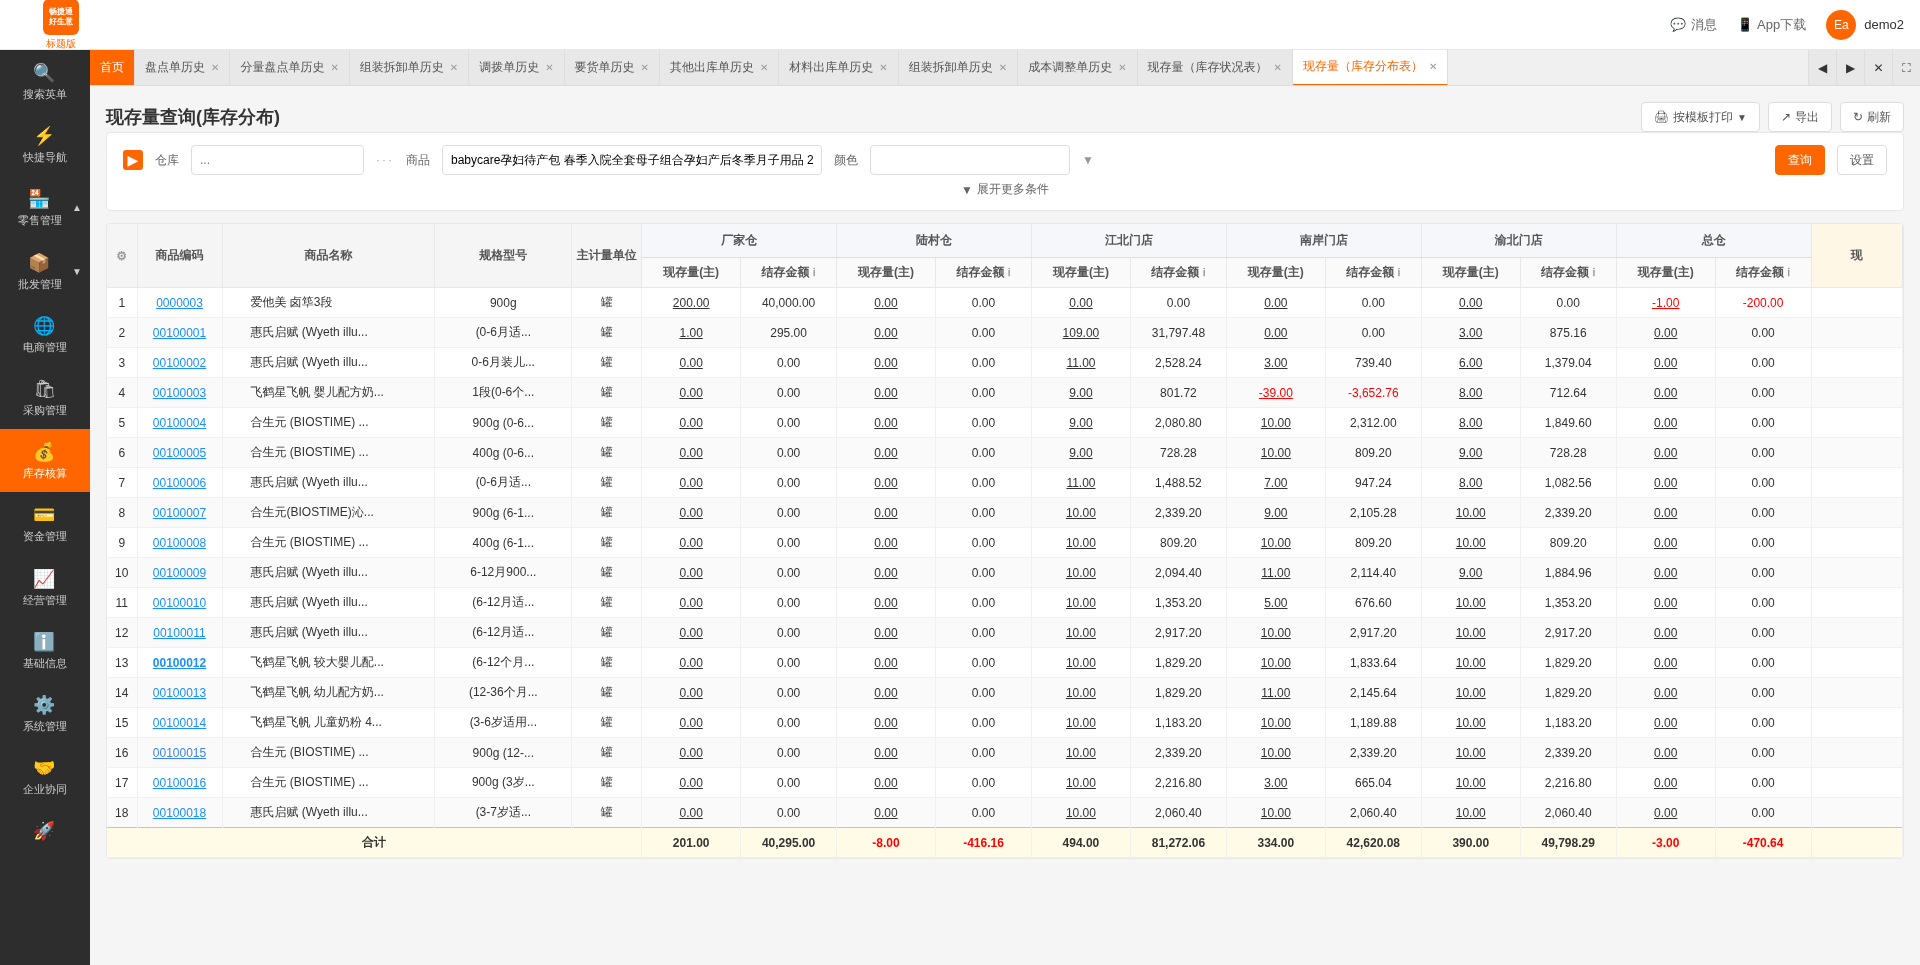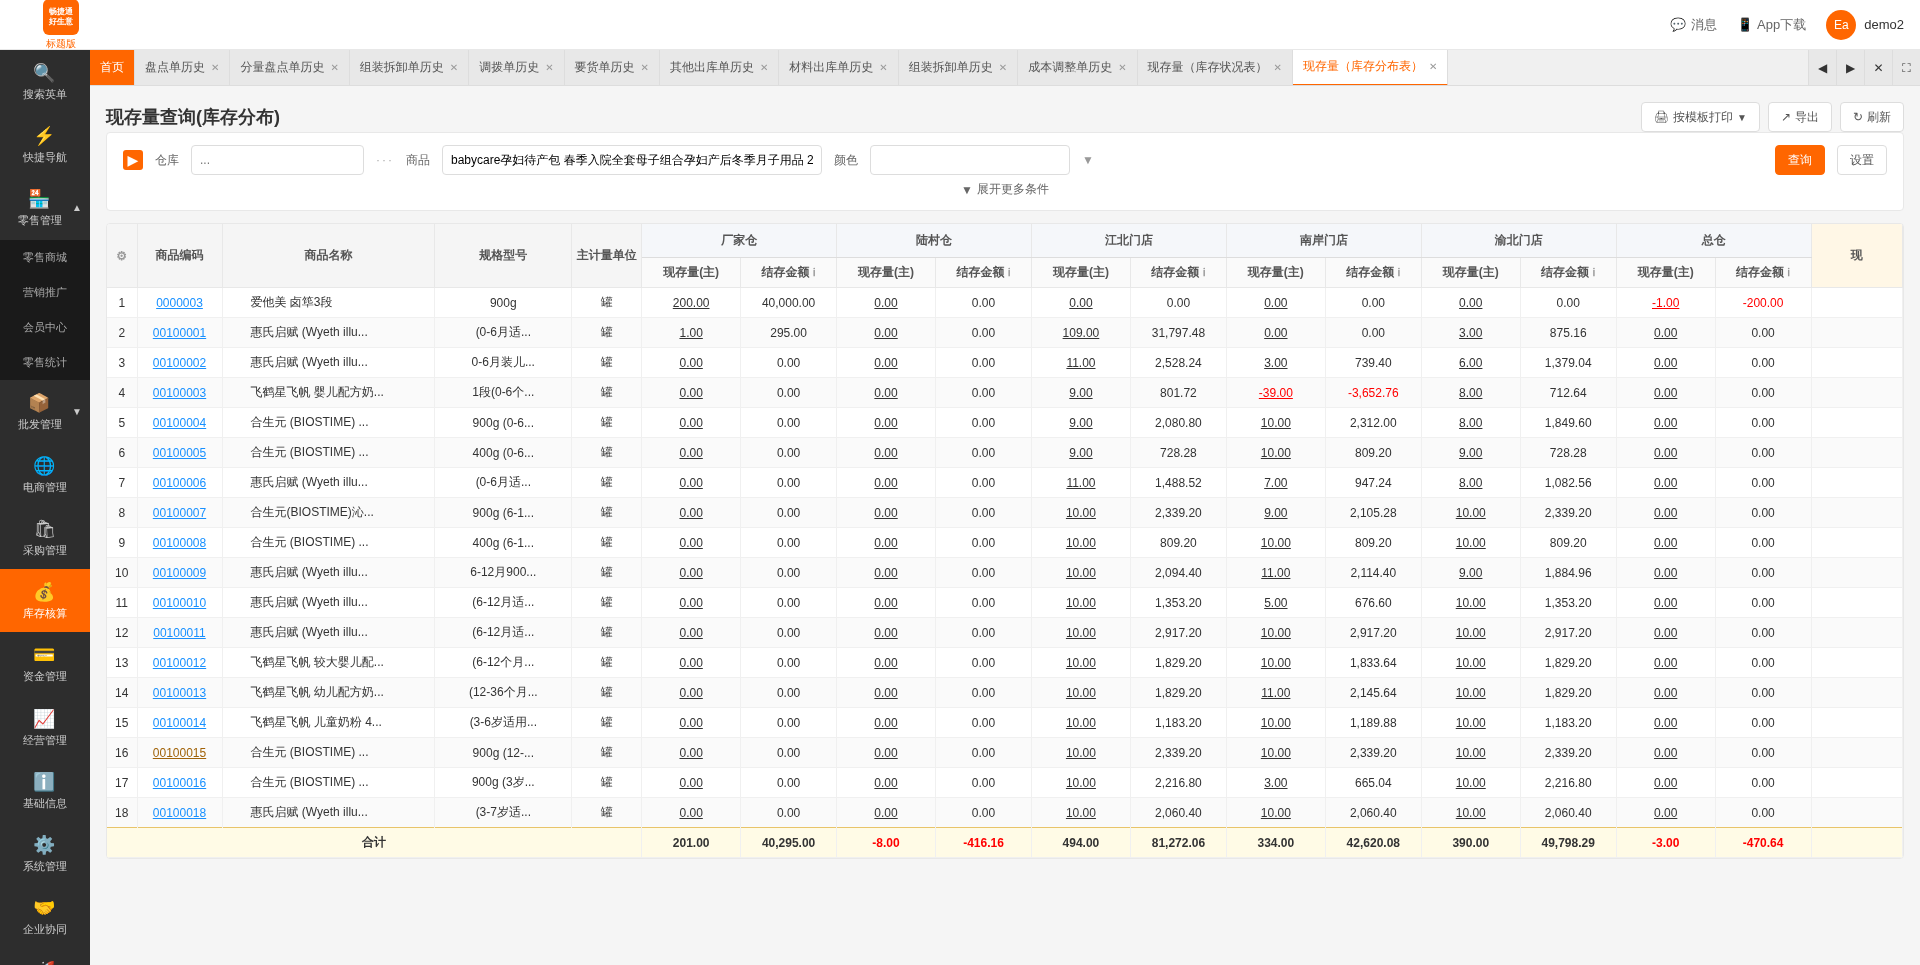--- a/index.html
+++ b/index.html
@@ -117,26 +117,20 @@
   <div class="sidebar-item">
     <div class="s-icon">⚡</div>
     <div class="s-label">快捷导航</div>
   </div>
   <div class="sidebar-item" style="display:flex;align-items:center;justify-content:space-between;padding:12px 8px;">
     <div style="display:flex;flex-direction:column;align-items:center;flex:1;">
       <div class="s-icon">🏪</div>
       <div class="s-label">零售管理</div>
     </div>
     <span style="color:#ccc;font-size:10px;">▲</span>
-  </div>
-  <div class="sidebar-sub">
-    <div class="sidebar-sub-item">零售商城</div>
-    <div class="sidebar-sub-item">营销推广</div>
-    <div class="sidebar-sub-item">会员中心</div>
-    <div class="sidebar-sub-item">零售统计</div>
   </div>
   <div class="sidebar-item" style="display:flex;align-items:center;justify-content:space-between;padding:12px 8px;">
     <div style="display:flex;flex-direction:column;align-items:center;flex:1;">
       <div class="s-icon">📦</div>
       <div class="s-label">批发管理</div>
     </div>
     <span style="color:#ccc;font-size:10px;">▼</span>
   </div>
   <div class="sidebar-item">
     <div class="s-icon">🌐</div>
@@ -557,21 +551,21 @@
     <td class="underline" style="text-decoration:underline;cursor:pointer;">10.00</td>
     <td style="">2,917.20</td>
     <td class="underline" style="text-decoration:underline;cursor:pointer;">10.00</td>
     <td>2,917.20</td>
     <td class="underline" style="text-decoration:underline;cursor:pointer;">0.00</td>
     <td style="">0.00</td>
     <td></td>
   </tr>
           <tr>
     <td>13</td>
-    <td class="underline" style="color:#1890ff;text-decoration:underline;cursor:pointer;">00100012</td>
+    <td class="underline" style="color:#1890ff;text-decoration:underline;cursor:pointer;font-weight:bold;">00100012</td>
     <td class="text-left" style="max-width:140px;overflow:hidden;text-overflow:ellipsis;">飞鹤星飞帆 较大婴儿配...</td>
     <td>(6-12个月...</td>
     <td>罐</td>
     <td class="underline" style="text-decoration:underline;cursor:pointer;">0.00</td>
     <td>0.00</td>
     <td class="underline" style="text-decoration:underline;cursor:pointer;">0.00</td>
     <td>0.00</td>
     <td class="underline" style="text-decoration:underline;cursor:pointer;">10.00</td>
     <td>1,829.20</td>
     <td class="underline" style="text-decoration:underline;cursor:pointer;">10.00</td>
@@ -617,21 +611,21 @@
     <td class="underline" style="text-decoration:underline;cursor:pointer;">10.00</td>
     <td style="">1,189.88</td>
     <td class="underline" style="text-decoration:underline;cursor:pointer;">10.00</td>
     <td>1,183.20</td>
     <td class="underline" style="text-decoration:underline;cursor:pointer;">0.00</td>
     <td style="">0.00</td>
     <td></td>
   </tr>
           <tr>
     <td>16</td>
-    <td class="underline" style="color:#a16207;text-decoration:underline;cursor:pointer;">00100015</td>
+    <td class="underline" style="color:#3b82f6;text-decoration:underline;cursor:pointer;">00100015</td>
     <td class="text-left" style="max-width:140px;overflow:hidden;text-overflow:ellipsis;">合生元 (BIOSTIME) ...</td>
     <td>900g (12-...</td>
     <td>罐</td>
     <td class="underline" style="text-decoration:underline;cursor:pointer;">0.00</td>
     <td>0.00</td>
     <td class="underline" style="text-decoration:underline;cursor:pointer;">0.00</td>
     <td>0.00</td>
     <td class="underline" style="text-decoration:underline;cursor:pointer;">10.00</td>
     <td>2,339.20</td>
     <td class="underline" style="text-decoration:underline;cursor:pointer;">10.00</td>

